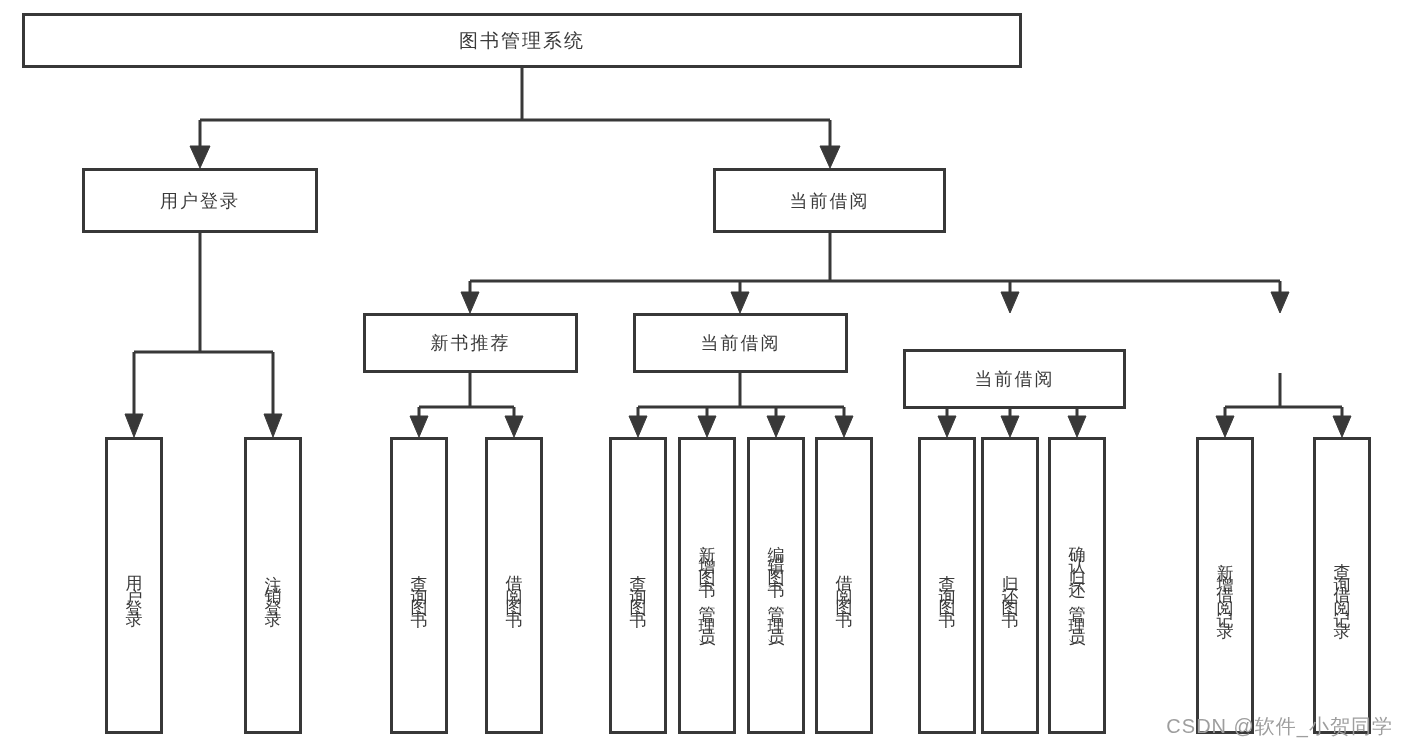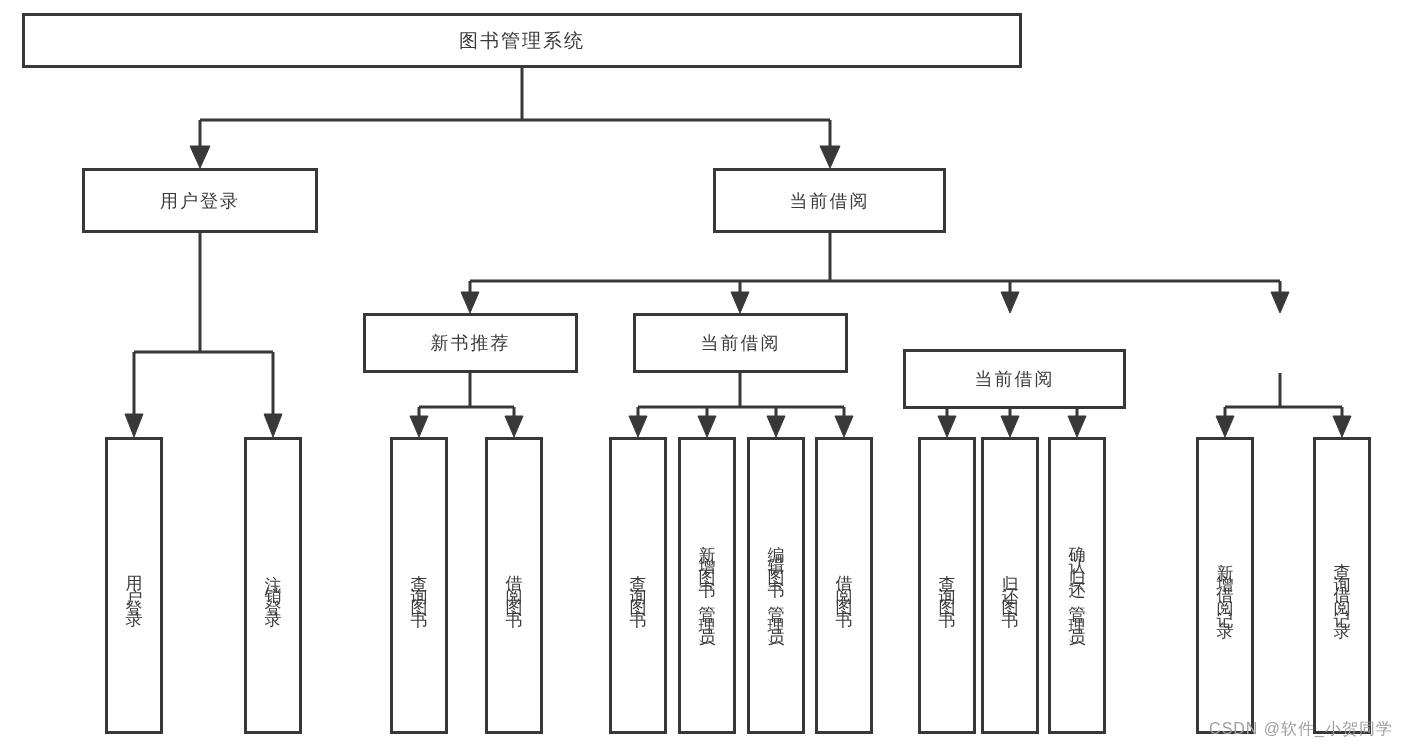--- a/index.html
+++ b/index.html
@@ -36,21 +36,21 @@
     text-orientation:mixed;
     font-size:17px;
     line-height:1;
     letter-spacing:12px;
     white-space:nowrap;
     color:var(--ink);
   }
   .watermark{
     position:absolute;
     right:12px;bottom:7px;
-    font-size:16px;
+    font-size:20px;
     letter-spacing:1px;
     color:var(--wm);
     z-index:5;
     white-space:nowrap;
   }
 </style>
 </head>
 <body>
 
 <div class="stage">

